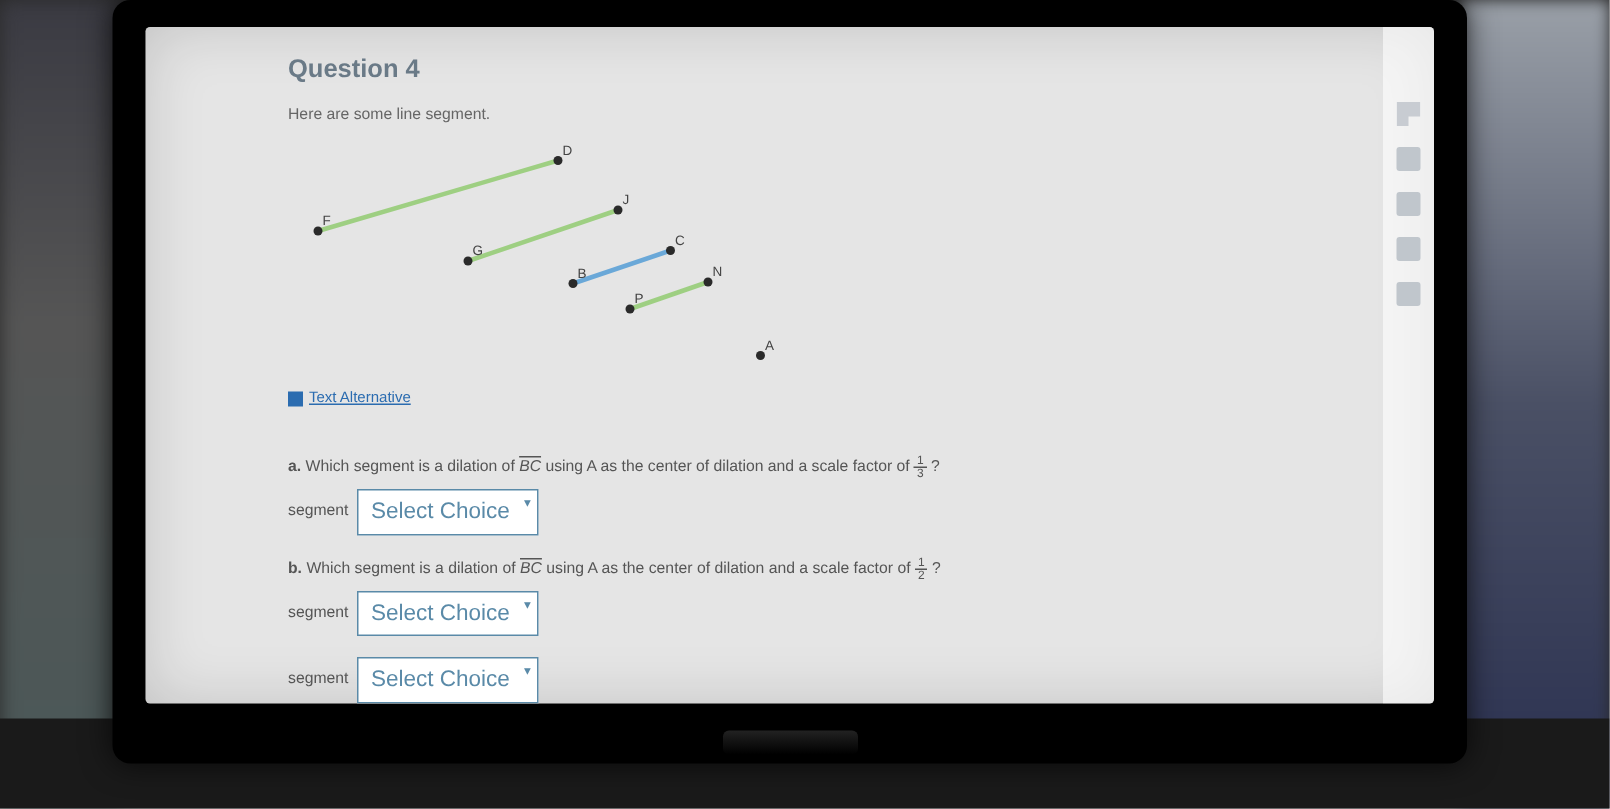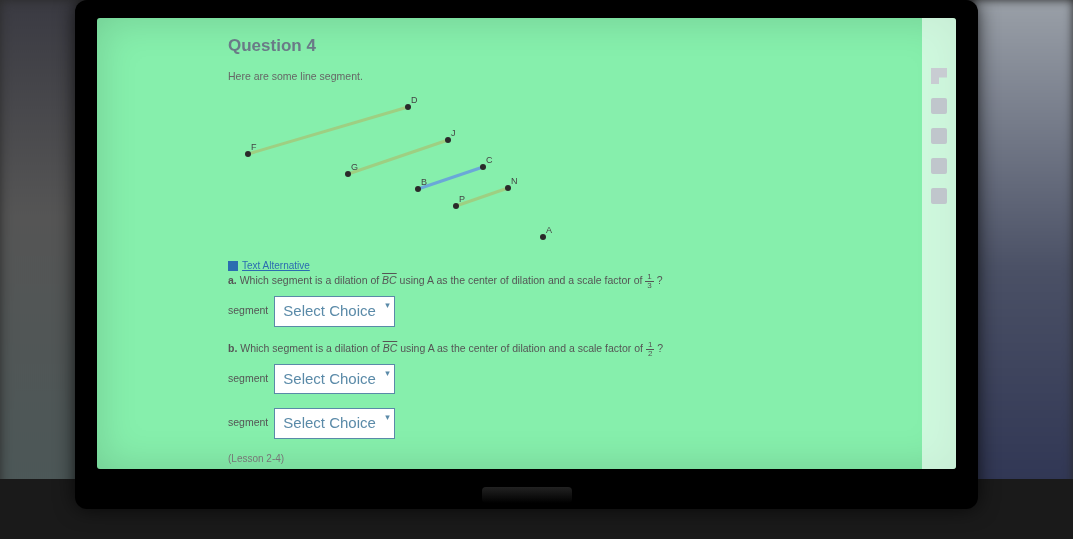--- a/index.html
+++ b/index.html
@@ -18,29 +18,28 @@
       left: 75px;
       top: 0;
       right: 95px;
       bottom: 30px;
       background: #000;
       border-radius: 12px;
       padding: 18px 22px 40px 22px;
       box-shadow: 0 0 20px rgba(0,0,0,0.7);
     }
     .screen {
-      background: #86efac;
+      background: #e5e5e5;
       width: 100%;
       height: 100%;
       border-radius: 3px;
       overflow: hidden;
       position: relative;
       box-shadow: inset 0 0 40px rgba(0,0,0,0.15);
       display: flex;
-      padding-left: 36px;
     }
     .content {
       flex: 1;
       padding: 18px 60px 10px 95px;
       font-size: 10.5px;
       color: #555;
       position: relative;
       filter: blur(0.3px);
     }
     .qtitle {
@@ -55,21 +54,21 @@
       width: 430px;
       height: 160px;
       position: relative;
       margin-bottom: 8px;
     }
     .diagram svg { width: 100%; height: 100%; }
     .diagram .pt-label { font-size: 9px; fill: #444; font-family: Arial; }
     .pt-dot { fill: #2a2a2a; }
     .seg { stroke-width: 3; stroke-linecap: round; }
 
-    .alt-link { color: #2b6cb0; text-decoration: underline; font-size: 10px; display:inline-flex; align-items:flex-end; gap:4px; margin-bottom: 2px; cursor:pointer;}
+    .alt-link { color: #2b6cb0; text-decoration: underline; font-size: 10px; display:inline-flex; align-items:flex-end; gap:4px; margin-bottom: 32px; cursor:pointer;}
     .alt-link .ic { width:10px; height:10px; background:#2b6cb0; display:inline-block; }
 
     .part { margin-bottom: 14px; line-height: 1.5; }
     .part-text { color:#555; }
     .bar { text-decoration: overline; font-style: italic; }
     .frac { display:inline-block; vertical-align: middle; text-align:center; font-size:8px; line-height:1; }
     .frac .n { display:block; border-bottom:1px solid #555; padding:0 2px; }
     .frac .d { display:block; padding:0 2px; }
 
     .select-row { margin-top: 6px; display:flex; align-items:center; gap:6px; }

